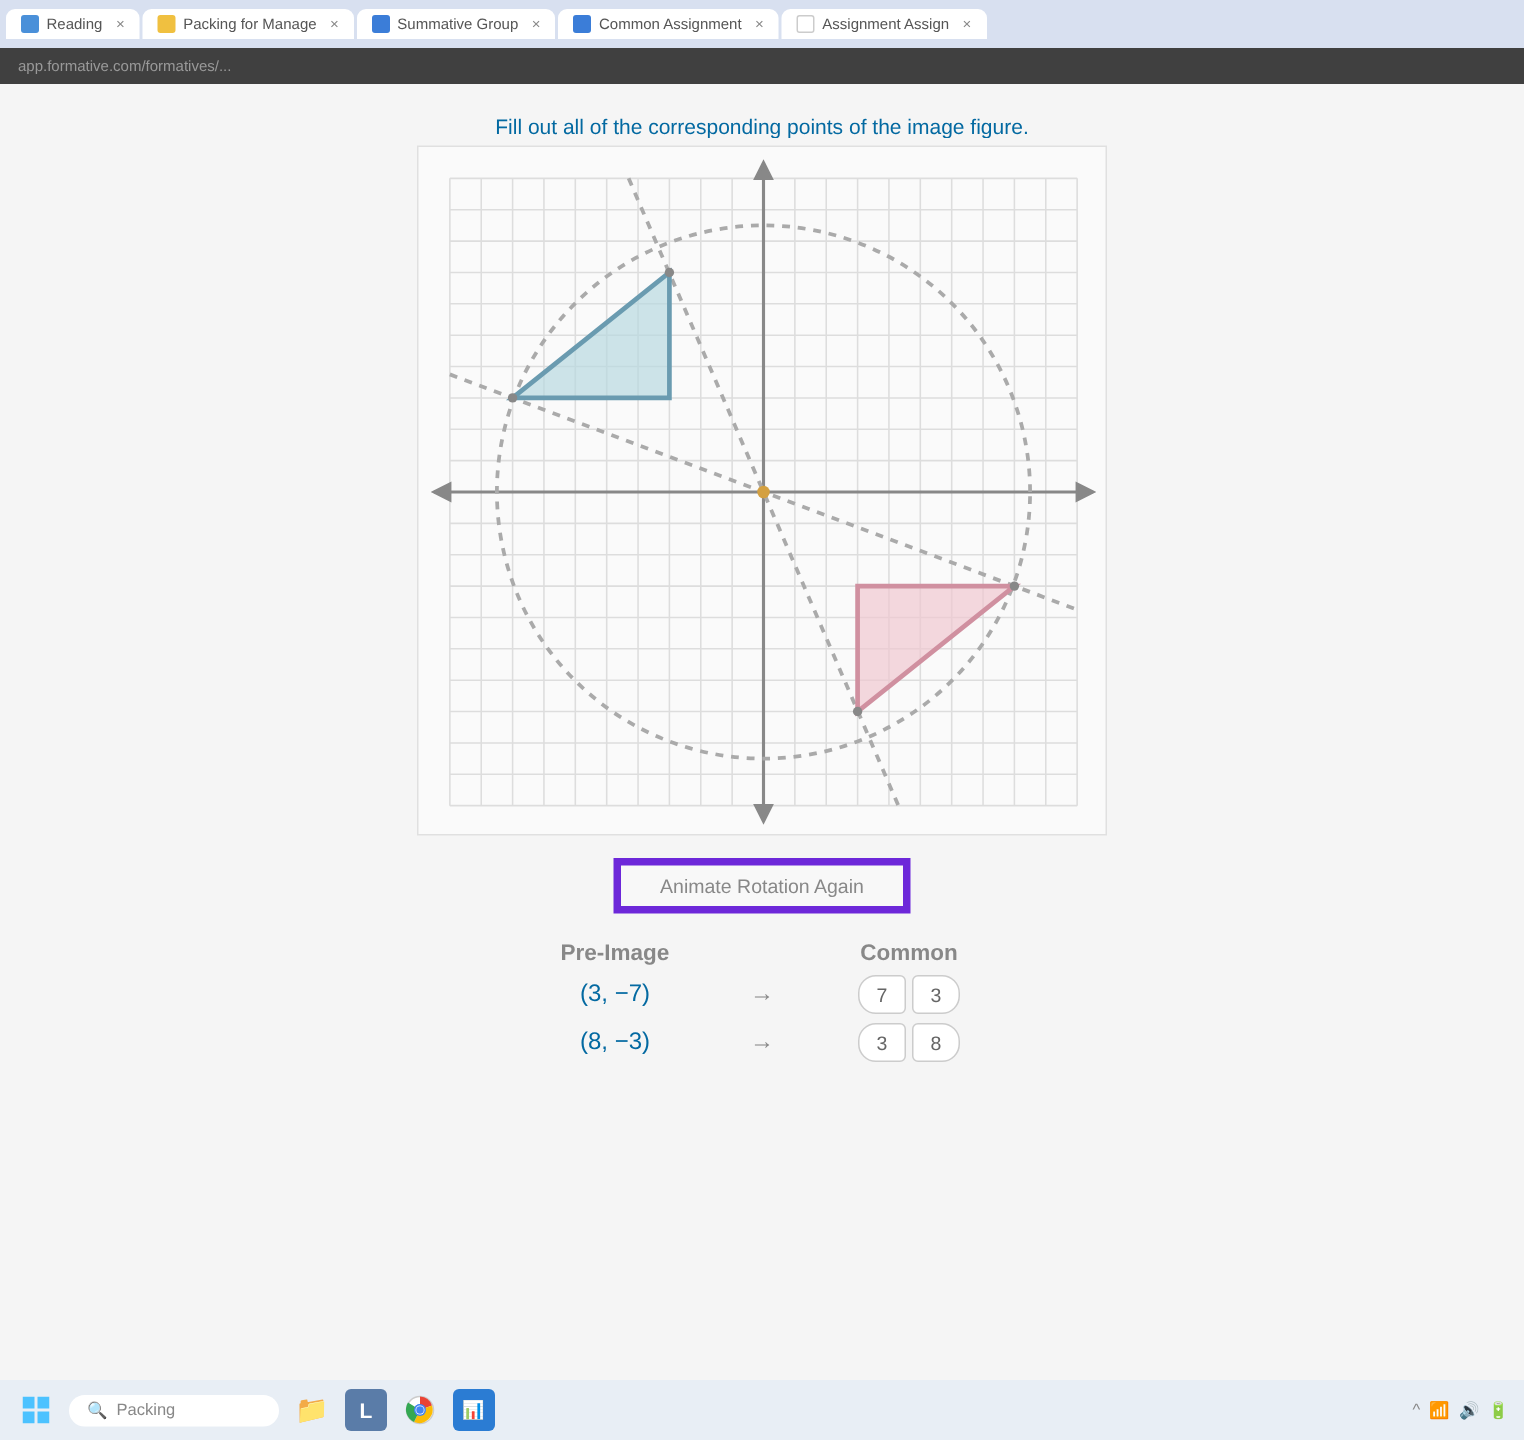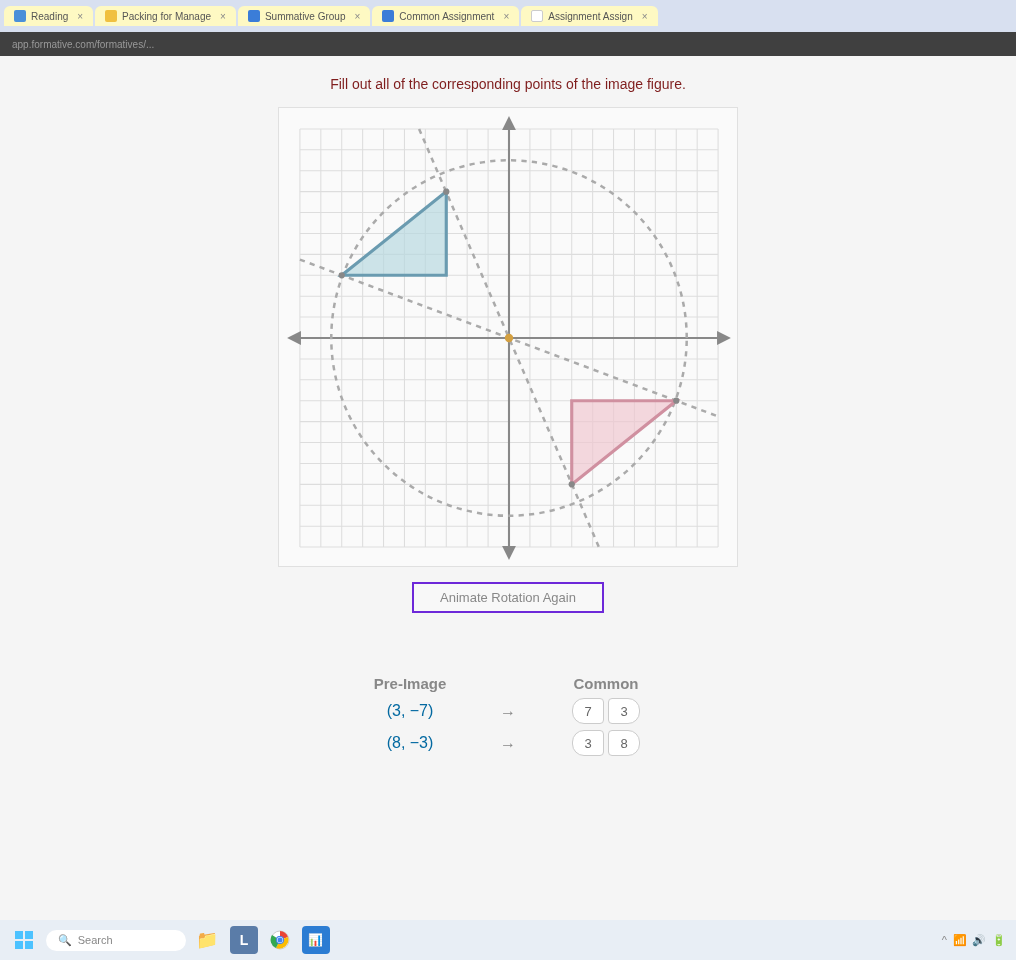--- a/index.html
+++ b/index.html
@@ -16,21 +16,21 @@
       background: #d8e0f0;
       height: 32px;
       align-items: center;
       padding: 0 4px;
       gap: 2px;
     }
     .tab {
       display: flex;
       align-items: center;
       padding: 4px 10px;
-      background: #fef9c3;
+      background: #ffffff;
       border-radius: 6px 6px 0 0;
       font-size: 10px;
       color: #555;
       gap: 5px;
       max-width: 150px;
       white-space: nowrap;
       overflow: hidden;
     }
     .tab-icon {
       width: 12px;
@@ -60,58 +60,57 @@
     .question-title {
       font-size: 20px;
       font-weight: bold;
       color: #888;
       text-align: center;
       margin-bottom: 18px;
       filter: blur(0.5px);
     }
     .instruction {
       font-size: 14px;
-      color: #7f1d1d;
-      text-align: center;
-      margin-bottom: 15px;
+      color: #0369a1;
+      text-align: center;
+      margin-bottom: 5px;
       filter: blur(0.5px);
     }
     .graph-container {
       display: flex;
       justify-content: center;
       margin-bottom: 15px;
     }
     .graph {
       width: 460px;
       height: 460px;
       background: #fafafa;
       position: relative;
       border: 1px solid #e0e0e0;
     }
     .animate-btn {
       display: block;
       margin: 15px auto 18px;
       padding: 6px 26px;
       background: #f8f8f8;
-      border: 2px solid #6d28d9;
+      border: 5px solid #6d28d9;
       font-size: 13px;
       color: #888;
       cursor: pointer;
       filter: blur(0.5px);
     }
     .table-container {
       display: flex;
       justify-content: center;
     }
     .coord-table {
       display: grid;
       grid-template-columns: 140px 40px 140px;
       gap: 6px 8px;
       align-items: center;
-      margin-top: 44px;
     }
     .col-header {
       font-size: 15px;
       font-weight: bold;
       color: #888;
       text-align: center;
       filter: blur(0.5px);
     }
     .preimage-cell {
       font-size: 16px;
@@ -319,21 +318,21 @@
     <div class="taskbar-icon">
       <svg width="18" height="18" viewBox="0 0 18 18">
           <rect x="0" y="0" width="8" height="8" fill="#4cc2ff"></rect>
           <rect x="10" y="0" width="8" height="8" fill="#4cc2ff"></rect>
           <rect x="0" y="10" width="8" height="8" fill="#4cc2ff"></rect>
           <rect x="10" y="10" width="8" height="8" fill="#4cc2ff"></rect>
         </svg>
     </div>
     <div class="search-box">
       <span>🔍</span>
-      <span>Search</span>
+      <span>Packing</span>
     </div>
     <div class="taskbar-icon" style="font-size:18px">📁</div>
     <div class="taskbar-icon" style="background:#5a7ca8;color:#fff;font-size:14px;font-weight:bold">L</div>
     <div class="taskbar-icon">
       <svg width="20" height="20" viewBox="0 0 20 20">
           <circle cx="10" cy="10" r="9" fill="#fff" stroke="#ccc"></circle>
           <circle cx="10" cy="10" r="4" fill="#4285f4"></circle>
           <path d="M10 1 A9 9 0 0 1 18 7 L10 10 Z" fill="#ea4335"></path>
           <path d="M18 7 A9 9 0 0 1 6 18 L10 10 Z" fill="#fbbc05"></path>
           <path d="M6 18 A9 9 0 0 1 2 5 L10 10 Z" fill="#34a853"></path>

